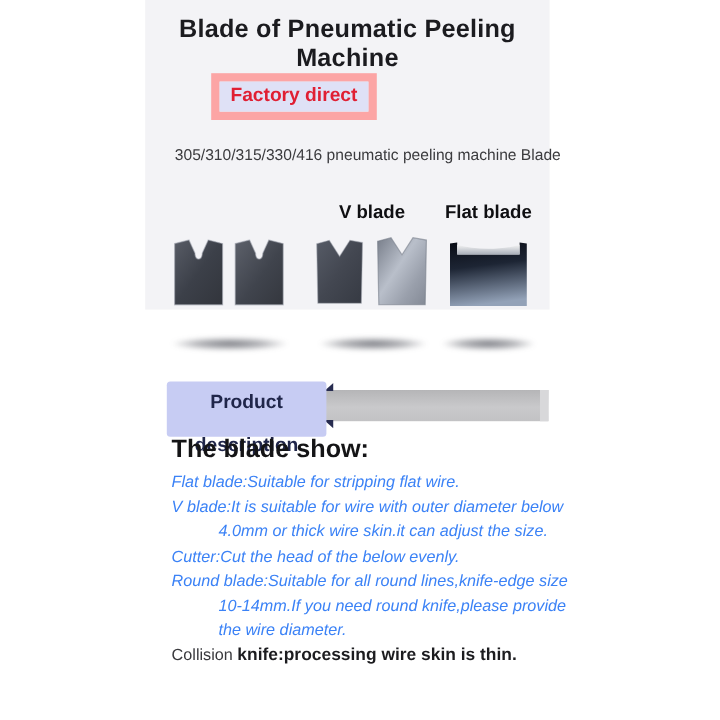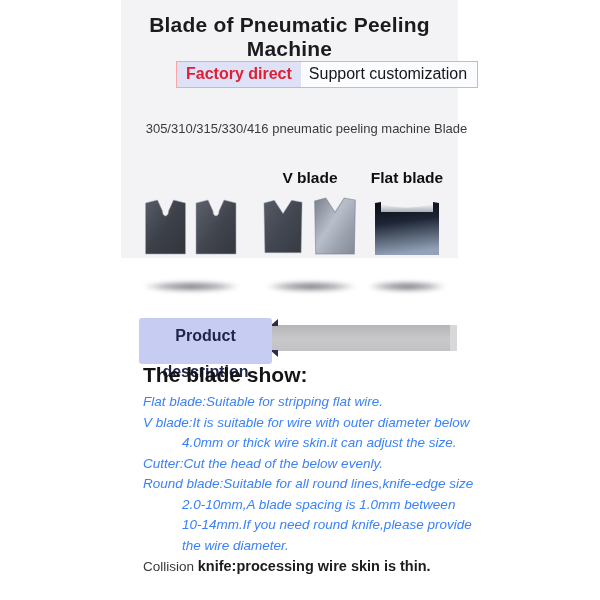--- a/index.html
+++ b/index.html
@@ -7,21 +7,21 @@
     position:relative;width:600px;height:600px;background:#ffffff;overflow:hidden;
     font-family:"Liberation Sans", sans-serif;
   }
   .top-section{position:absolute;left:121px;top:0;width:337px;height:258px;background:#f3f3f6;}
   .page-title{
     position:absolute;left:121px;top:13px;width:337px;text-align:center;
     font-size:21px;font-weight:bold;color:#1b1b1f;letter-spacing:0.2px;
   }
   .promo-badge{
     position:absolute;left:176px;top:61px;display:flex;align-items:stretch;
-    border:1px solid #fca5a5;background:#fbfcff;
+    border:7px solid #fca5a5;background:#fbfcff;
   }
   .badge-factory{
     background:#dfe1f6;color:#e01f33;font-weight:bold;font-size:16px;
     padding:3px 9px 4px 9px;white-space:nowrap;
   }
   .badge-support{
     color:#17171a;font-size:16px;padding:3px 10px 4px 8px;white-space:nowrap;
   }
   .model-subtitle{
     position:absolute;left:138px;top:121px;width:337px;text-align:center;
@@ -75,21 +75,20 @@
 <body>
 
 <div class="canvas">
 
   <div class="top-section"></div>
 
   <div class="page-title">Blade of Pneumatic Peeling Machine</div>
 
   <div class="promo-badge">
     <span class="badge-factory">Factory direct</span>
-    <span class="badge-support">Support customization</span>
   </div>
 
   <div class="model-subtitle">305/310/315/330/416 pneumatic peeling machine Blade</div>
 
   <div class="blade-label lbl-v">V blade</div>
   <div class="blade-label lbl-flat">Flat blade</div>
 
   <svg class="blade-img" style="left:143px;top:197px;" width="45" height="59" viewBox="0 0 44 59">
     <defs>
       <linearGradient id="rb1" x1="0" y1="0" x2="1" y2="1">
@@ -161,19 +160,18 @@
   <div class="pd-tab">Product description</div>
 
 
   <div class="desc">
     <div class="desc-heading">The blade show:</div>
     <div class="line">Flat blade:Suitable for stripping flat wire.</div>
     <div class="line">V blade:It is suitable for wire with outer diameter below</div>
     <div class="line indent">4.0mm or thick wire skin.it can adjust the size.</div>
     <div class="line">Cutter:Cut the head of the below evenly.</div>
     <div class="line">Round blade:Suitable for all round lines,knife-edge size</div>
-    <div class="line indent">2.0-10mm,A blade spacing is 1.0mm between</div>
     <div class="line indent">10-14mm.If you need round knife,please provide</div>
     <div class="line indent">the wire diameter.</div>
     <div class="line-final"><span>Collision </span><b>knife:processing wire skin is thin.</b></div>
   </div>
 
 </div>
 
 </body></html>

